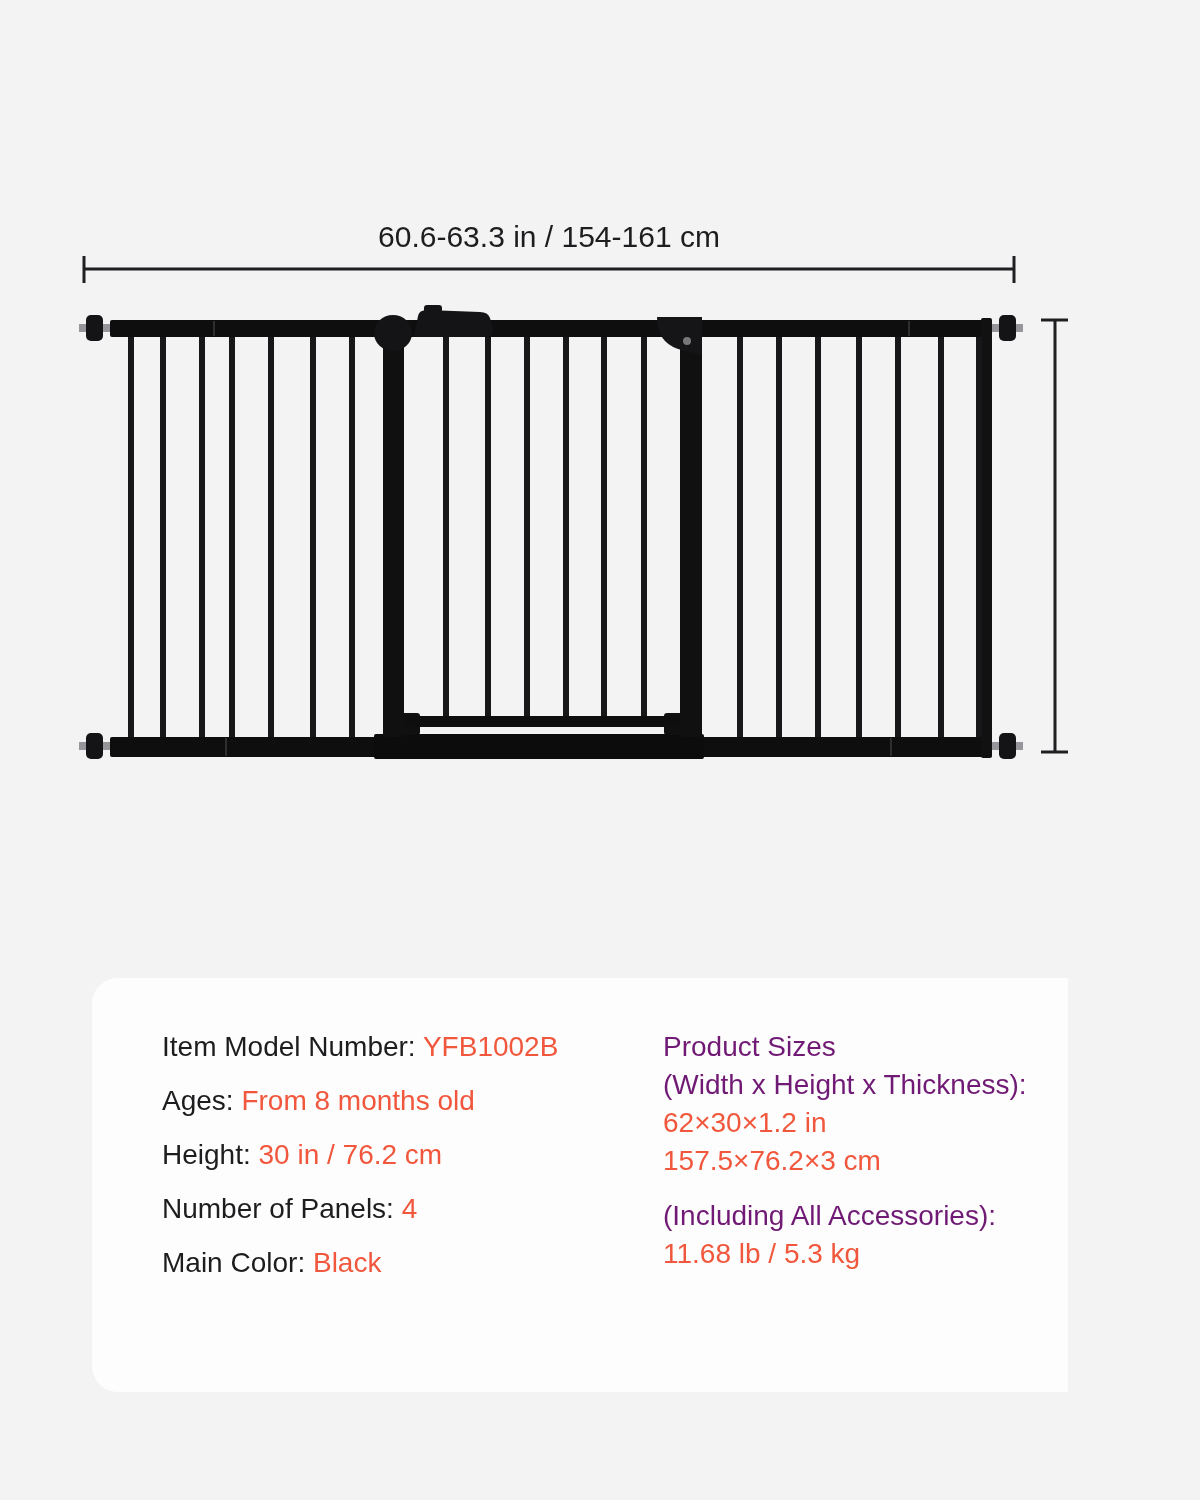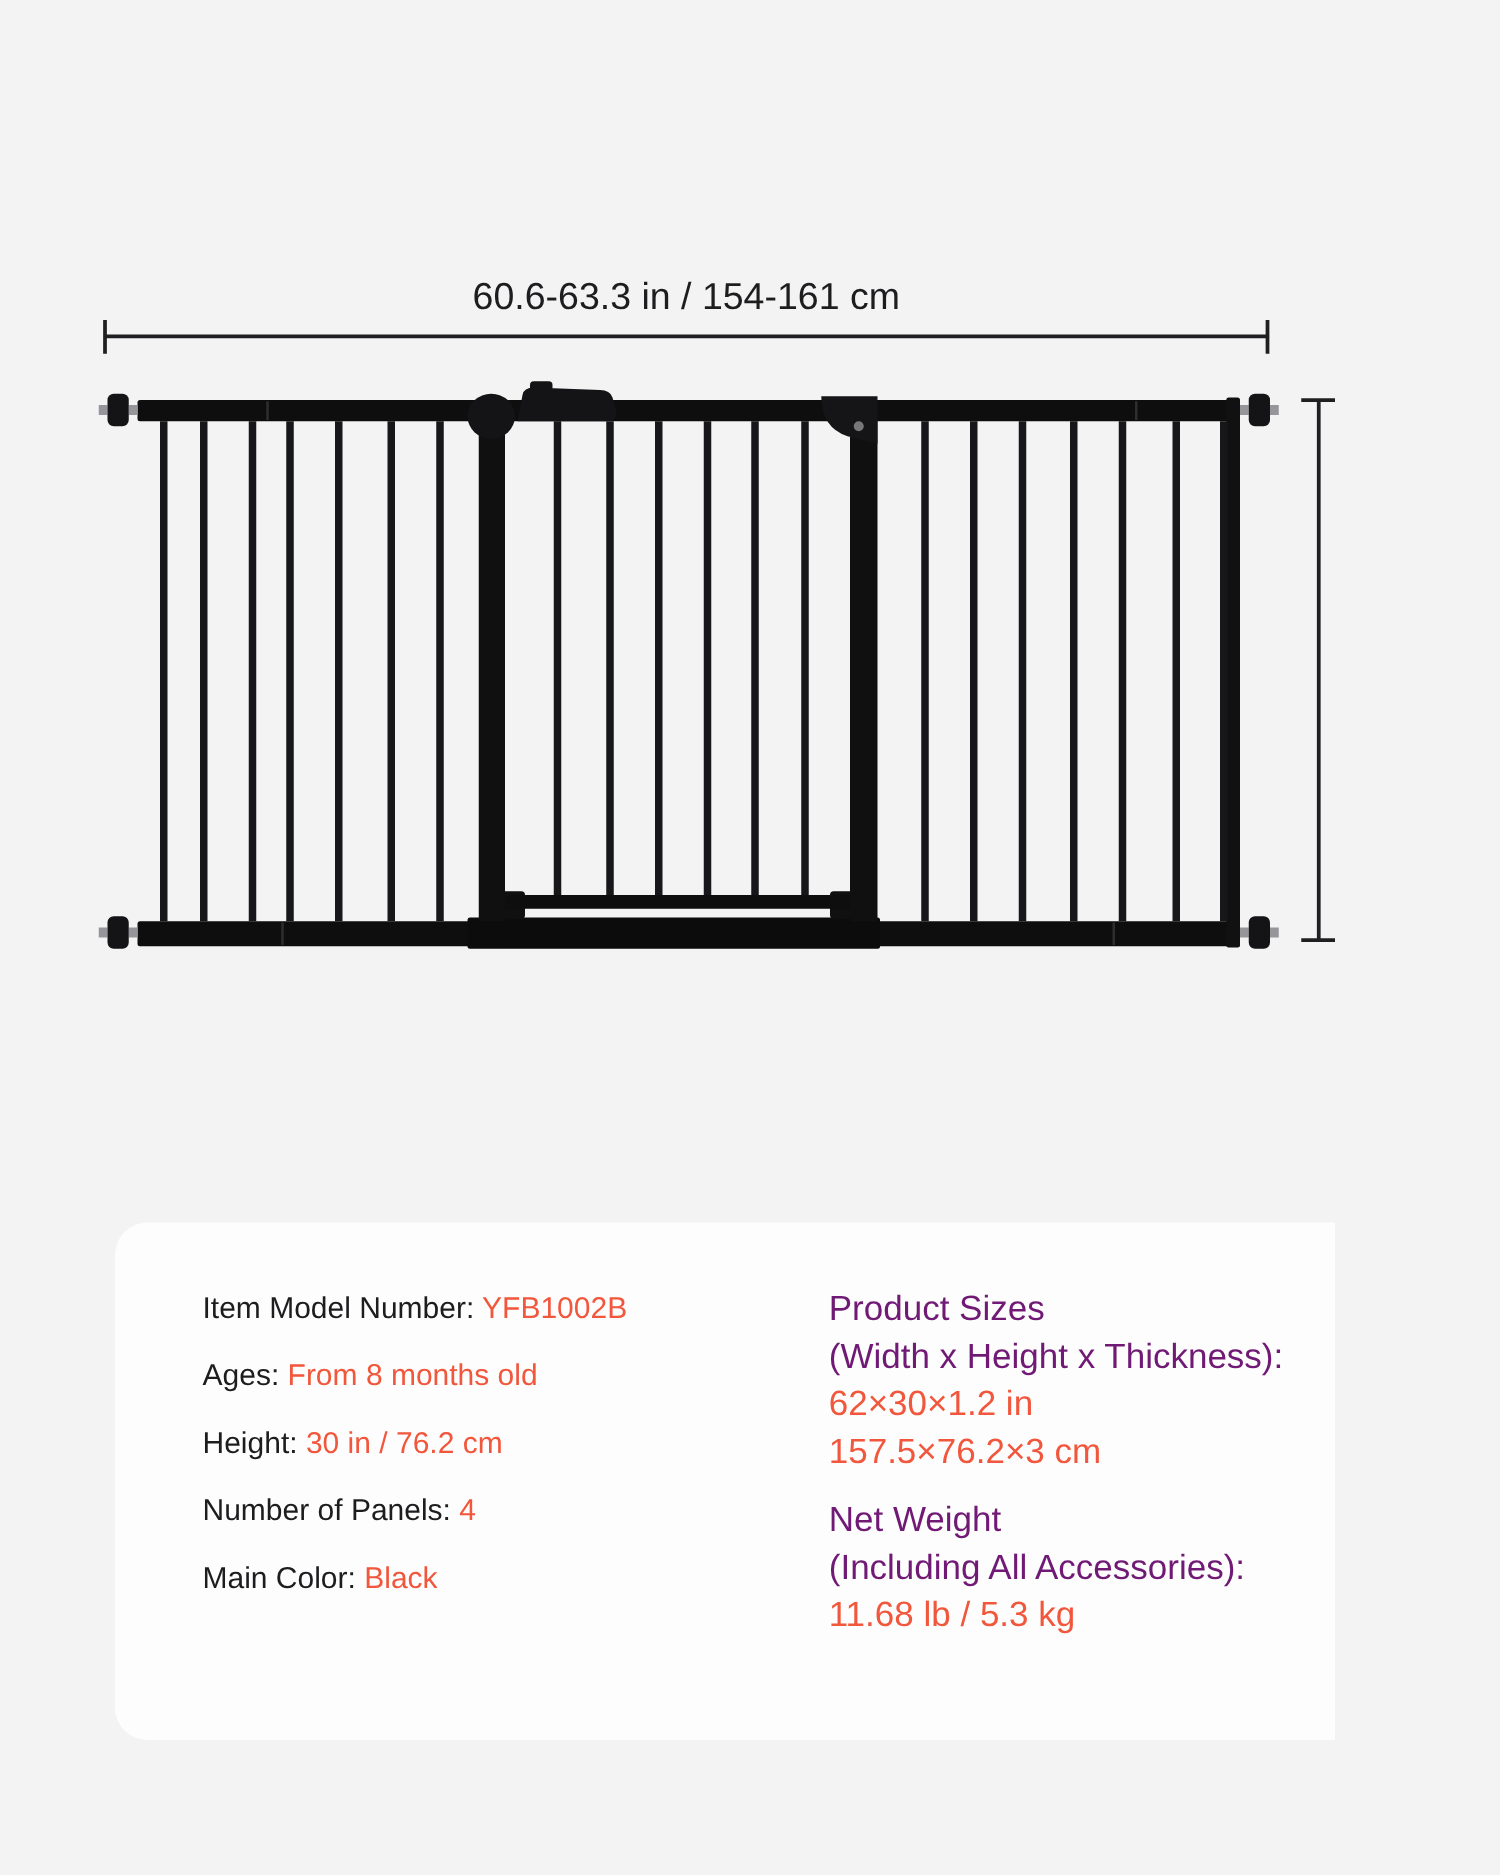--- a/index.html
+++ b/index.html
@@ -34,21 +34,21 @@
     height: 414px;
     background: #fdfdfd;
     border-radius: 26px;
   }
   .col-left {
     position: absolute;
     left: 70px;
     top: 54px;
   }
   .spec-row {
-    font-size: 24px;
+    font-size: 28px;
     line-height: 30px;
     margin-bottom: 24px;
     color: #1d1d1f;
     white-space: nowrap;
   }
   .col-right {
     position: absolute;
     left: 571px;
     top: 50px;
   }
@@ -189,20 +189,19 @@
     </div>
 
     <div class="col-right">
       <div class="spec-block">
         <p class="spec-line">Product Sizes</p>
         <p class="spec-line">(Width x Height x Thickness):</p>
         <p class="spec-line orange">62×30×1.2 in</p>
         <p class="spec-line orange">157.5×76.2×3 cm</p>
       </div>
       <div class="spec-block">
-        <p class="spec-line">Net Weight</p>
         <p class="spec-line">(Including All Accessories):</p>
         <p class="spec-line orange">11.68 lb / 5.3 kg</p>
       </div>
     </div>
 
   </div>
 </div>
 
 </body></html>

